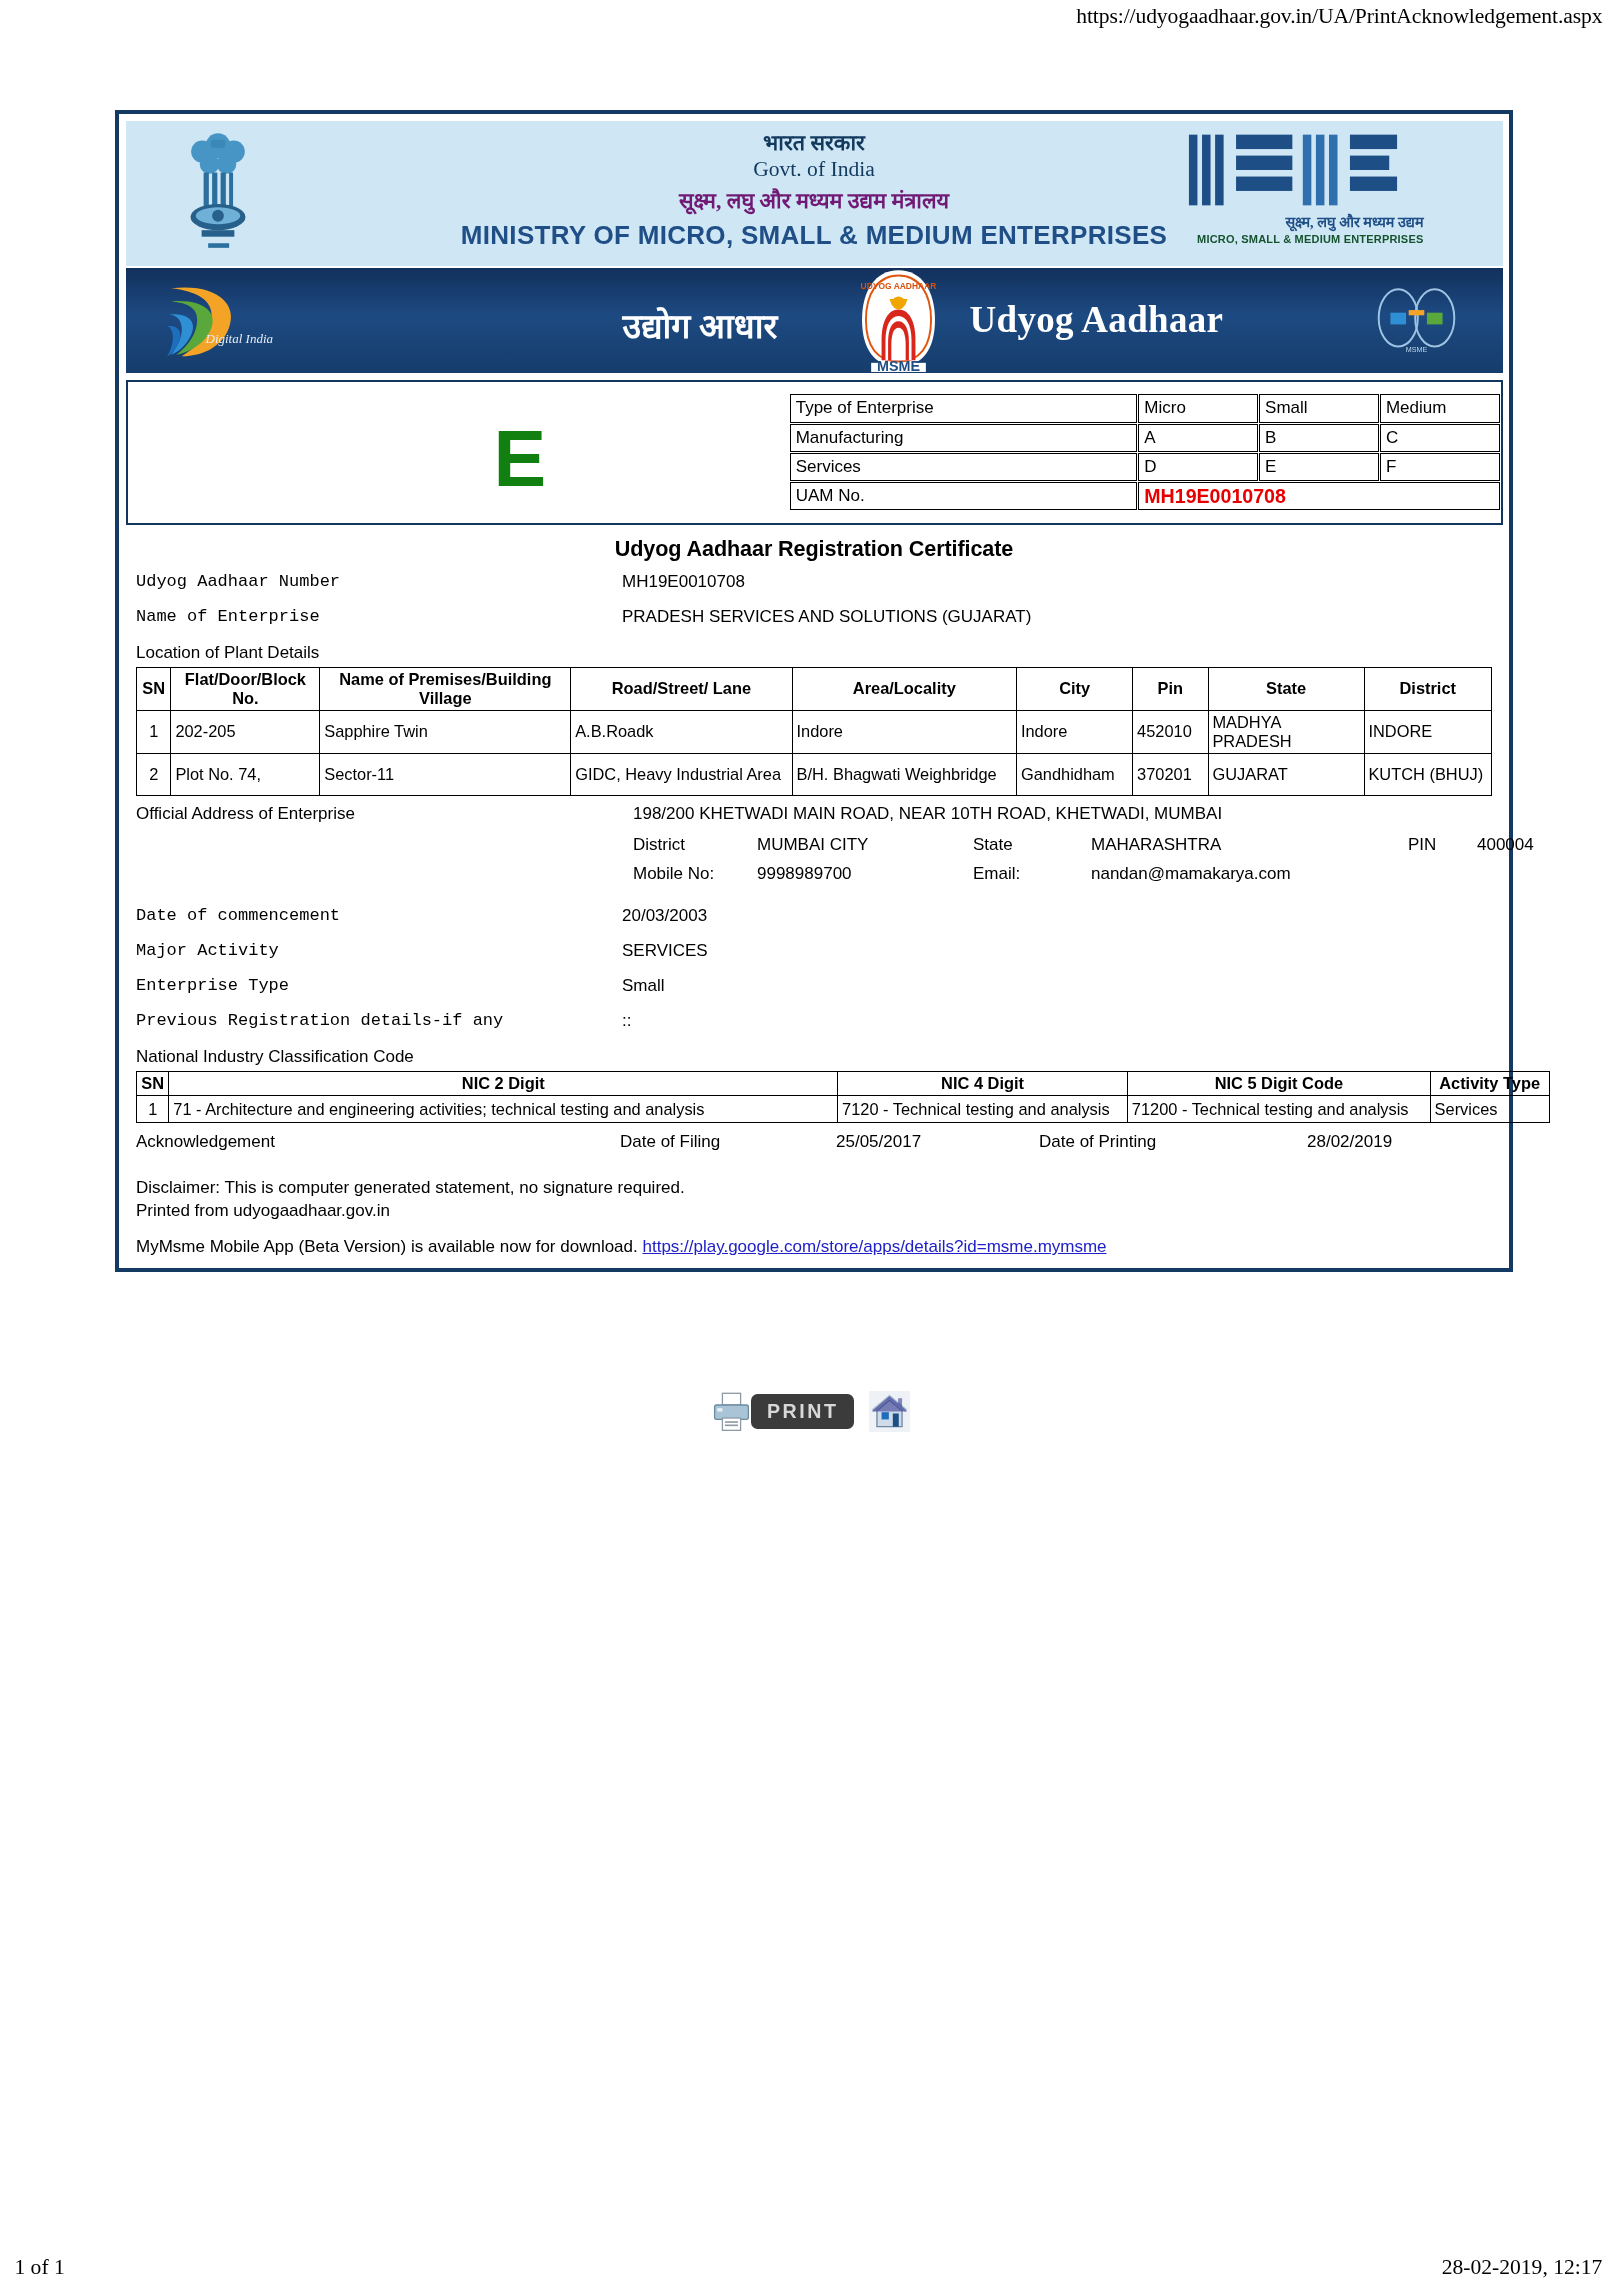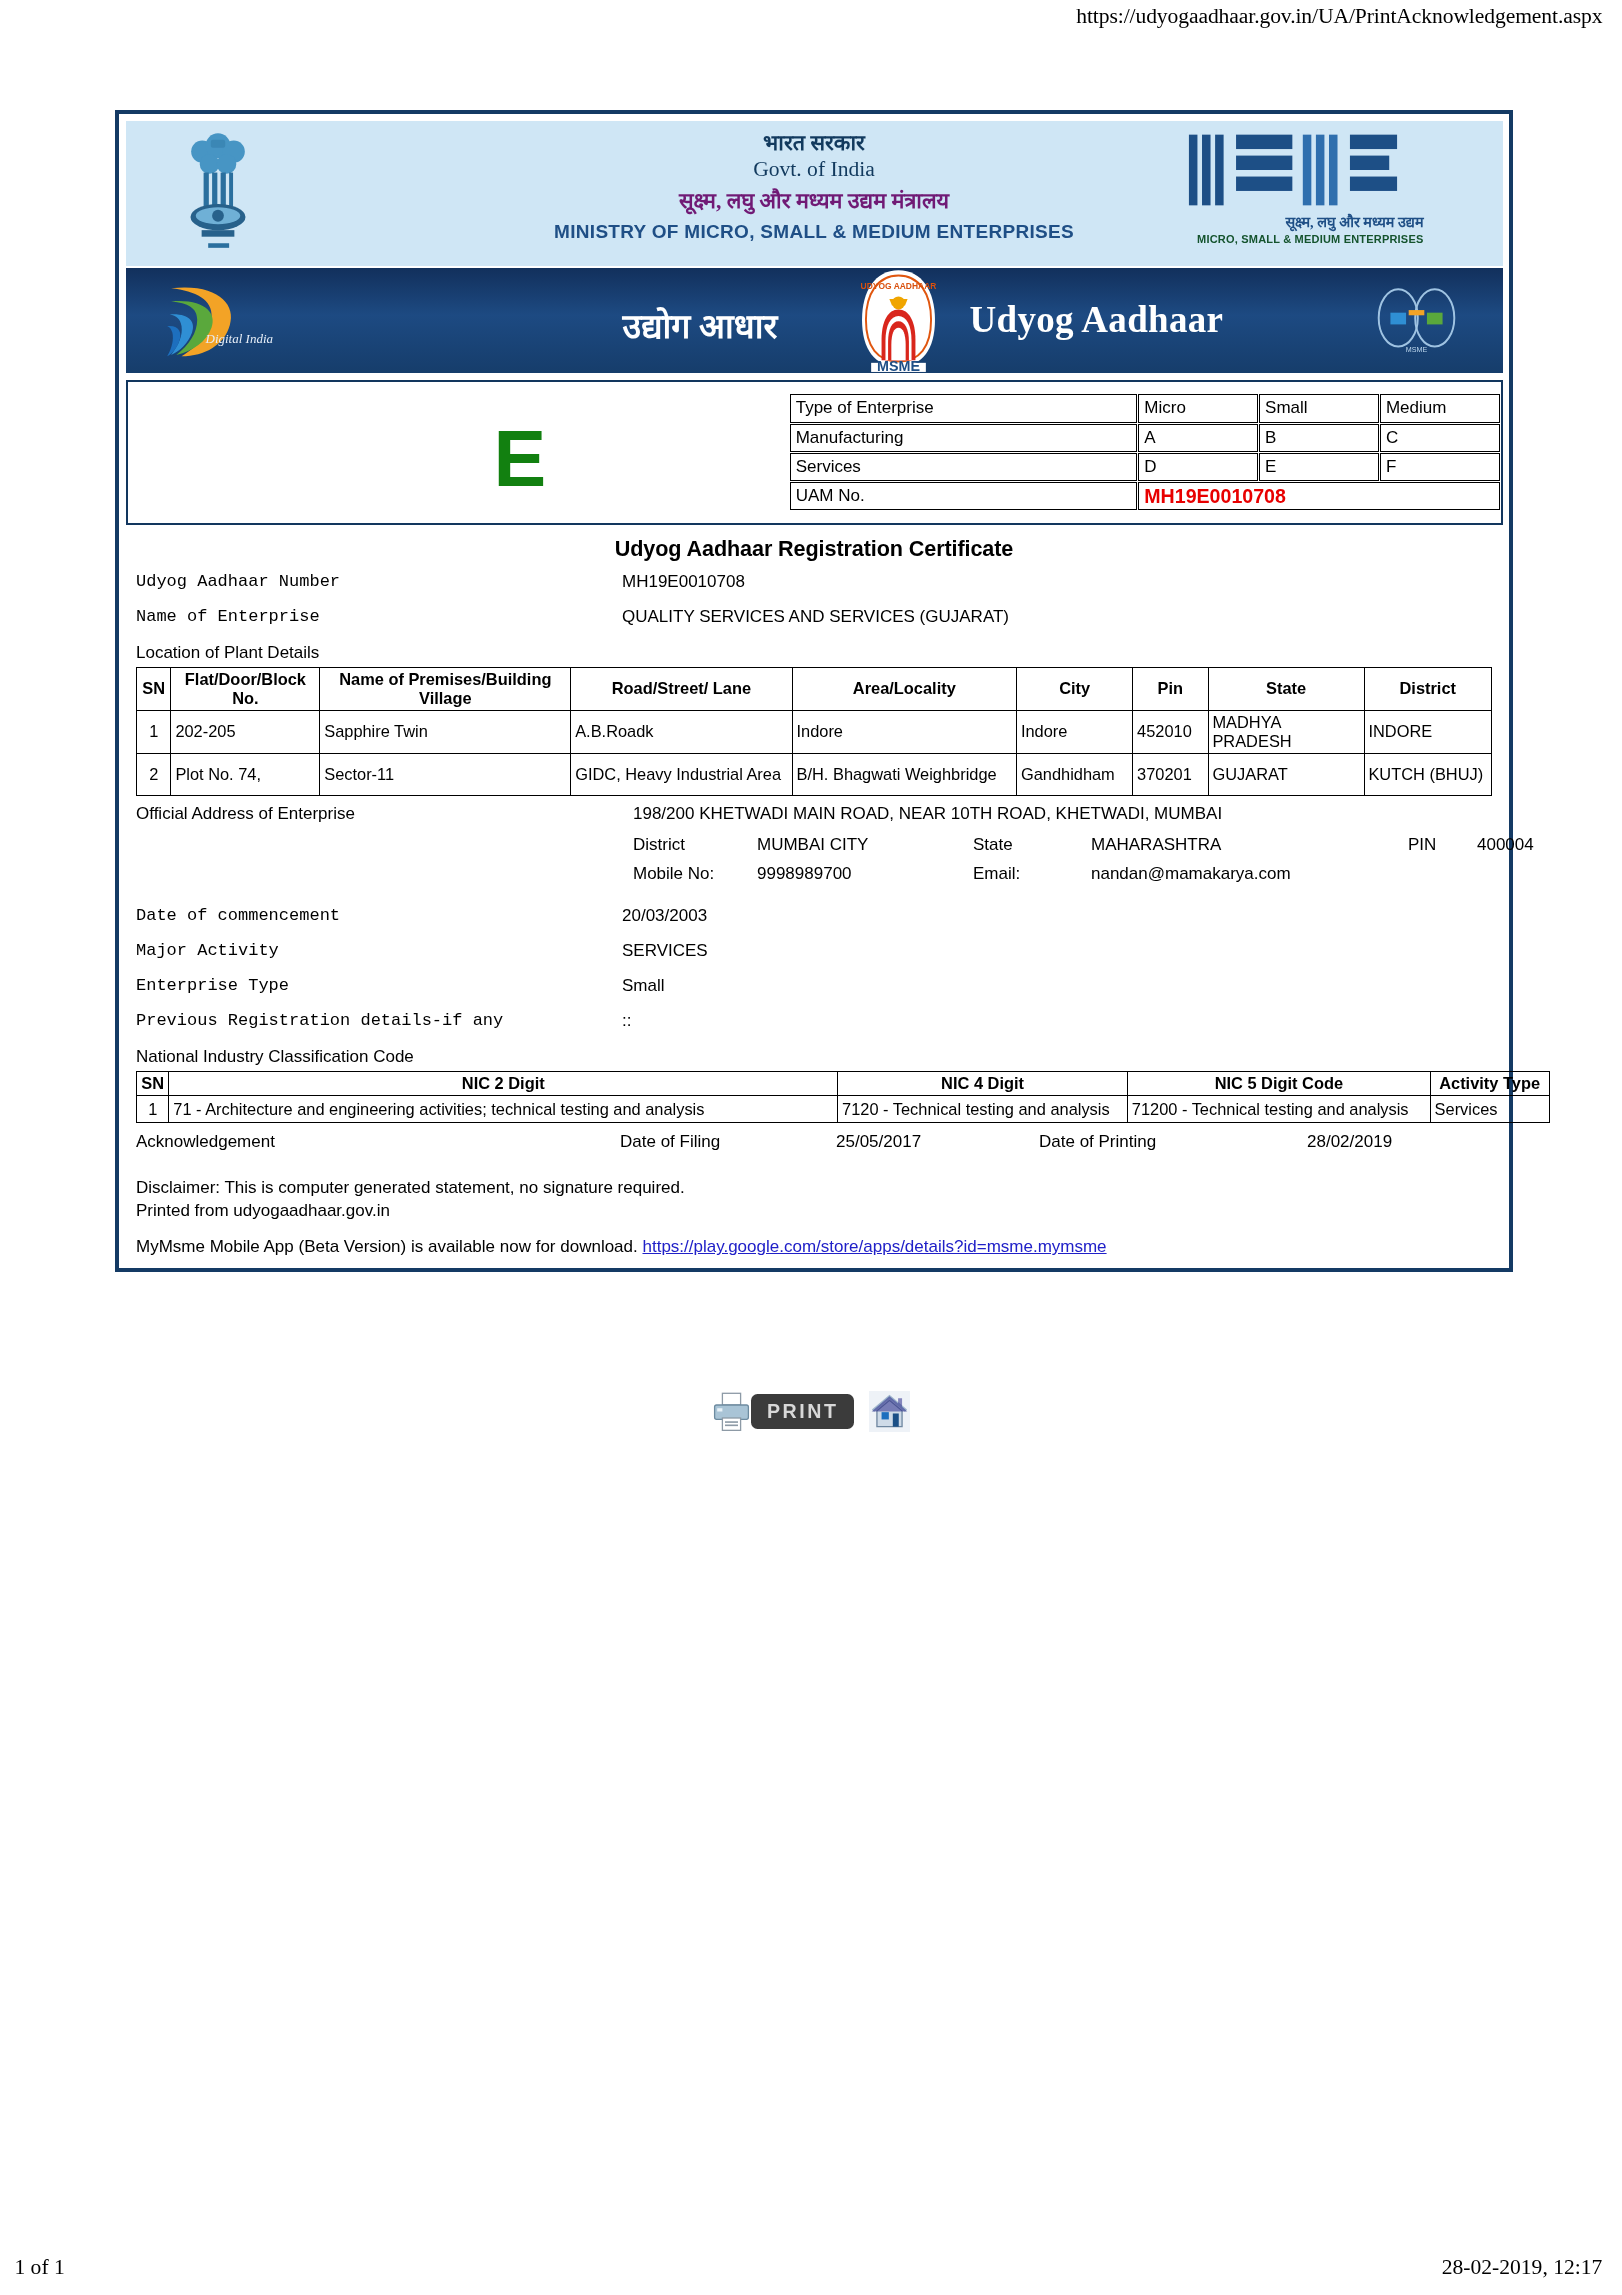--- a/index.html
+++ b/index.html
@@ -85,21 +85,21 @@
   .mc-hi2 {
     font-family: "Liberation Serif", serif;
     font-size: 21.6px;
     color: #701a75;
     font-weight: bold;
     margin-top: 5.2px;
   }
   .mc-min {
     font-family: "Liberation Sans", sans-serif;
     font-weight: bold;
-    font-size: 19px;
+    font-size: 26px;
     color: #1f4f86;
     letter-spacing: 0.3px;
     margin-top: 6.5px;
   }
   .msme-logo {
     position: absolute;
     right: 79px;
     top: 11.8px;
     width: 262px;
     text-align: right;
@@ -507,21 +507,21 @@
 
     <div class="cert-title">Udyog Aadhaar Registration Certificate</div>
 
     <div class="kv-row">
       <span class="k">Udyog Aadhaar Number</span>
       <span class="v">MH19E0010708</span>
     </div>
 
     <div class="kv-row">
       <span class="k">Name of Enterprise</span>
-      <span class="v">QUALITY SERVICES AND SERVICES (GUJARAT)</span>
+      <span class="v">PRADESH SERVICES AND SOLUTIONS (GUJARAT)</span>
     </div>
 
     <div class="section-label">Location of Plant Details</div>
 
     <table class="grid plant-table">
       <thead>
         <tr>
           <th class="c-sn">SN</th>
           <th class="c-flat">Flat/Door/Block No.</th>
           <th class="c-prem">Name of Premises/Building Village</th>

